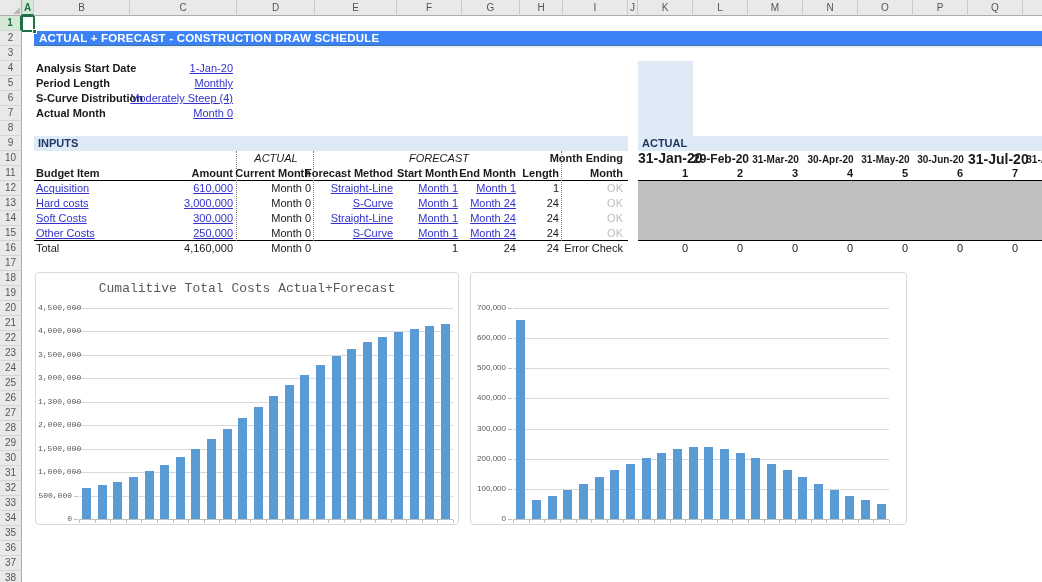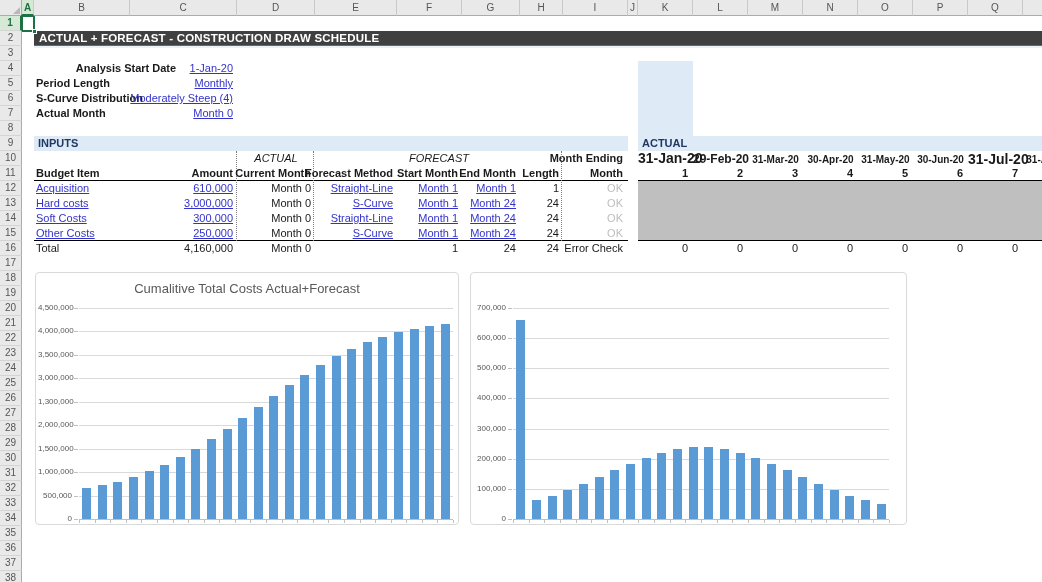--- a/index.html
+++ b/index.html
@@ -33,21 +33,21 @@
 </style>
 </head>
 <body>
 
 <div class="sheet" id="sheet">
 
   <div class="abs" style="left:0;top:0;width:22px;height:16px;background:#E9E9E9;border-right:1px solid #ABABAB;border-bottom:1px solid #ABABAB;">
     <div style="position:absolute;right:1px;bottom:1px;width:0;height:0;border-bottom:7px solid #B8B8B8;border-left:7px solid transparent;"></div>
   </div>
 
-  <div class="abs" style="left:34px;top:31px;width:1008px;height:15px;background:#404040;border-bottom:1px solid #41719C;">
+  <div class="abs" style="left:34px;top:31px;width:1008px;height:15px;background:#3b82f6;border-bottom:1px solid #41719C;">
     <span class="abs" style="left:5px;top:0;color:#fff;font-size:11.5px;line-height:14px;font-weight:bold;letter-spacing:.2px;">ACTUAL + FORECAST - CONSTRUCTION DRAW SCHEDULE</span>
   </div>
   <div class="abs" style="left:34px;top:46px;width:1008px;height:2px;background:#EAF2FA;"></div>
 
   <div class="abs" style="left:638px;top:61px;width:55px;height:75px;background:#DEEAF6;"></div>
 
   <div class="band" style="left:34px;top:136px;width:594px;height:15px;">
     <span>INPUTS</span>
   </div>
   <div class="band" style="left:638px;top:136px;width:440px;height:15px;">
@@ -63,21 +63,21 @@
   <div class="dotline" style="left:236px;top:151px;height:90px;"></div>
   <div class="dotline" style="left:313px;top:151px;height:90px;"></div>
   <div class="dotline" style="left:561px;top:151px;height:90px;"></div>
 
   <div class="abs" style="left:638px;top:180px;width:440px;height:61px;background:#BFBFBF;border-top:1px solid #000;border-bottom:1px solid #000;"></div>
 
   <div class="abs" style="left:21px;top:15px;width:14px;height:17px;border:2px solid #1E7145;">
     <div style="position:absolute;right:-4px;bottom:-4px;width:5px;height:5px;background:#1E7145;border:1px solid #fff;"></div>
   </div>
 
-  <div class="chartbox" id="chart0" style="left:35px;top:272px;width:424px;height:253px;">
+  <div class="chartbox" id="chart0" style="left:35px;top:272px;width:424px;height:253px;font-family:Liberation Mono, monospace;">
     <div class="charttitle">Cumalitive Total Costs Actual+Forecast</div>
   <div class="tick" style="left: 38px; top: 246px; width: 4px; height: 1px;"></div>
       <div class="axislabel" style="left: 2px; top: 241px; width: 34px;">0</div>
       <div class="gridline" style="left: 43px; top: 222.556px; width: 374px;"></div>
       <div class="tick" style="left: 38px; top: 222.556px; width: 4px; height: 1px;"></div>
       <div class="axislabel" style="left: 2px; top: 217.556px; width: 34px;">500,000</div>
       <div class="gridline" style="left: 43px; top: 199.111px; width: 374px;"></div>
       <div class="tick" style="left: 38px; top: 199.111px; width: 4px; height: 1px;"></div>
       <div class="axislabel" style="left: 2px; top: 194.111px; width: 34px;">1,000,000</div>
       <div class="gridline" style="left: 43px; top: 175.667px; width: 374px;"></div>
@@ -277,21 +277,21 @@
     <div class="rowhdr" style="top: 436px; height: 15px;">29</div>
     <div class="rowhdr" style="top: 451px; height: 15px;">30</div>
     <div class="rowhdr" style="top: 466px; height: 15px;">31</div>
     <div class="rowhdr" style="top: 481px; height: 15px;">32</div>
     <div class="rowhdr" style="top: 496px; height: 15px;">33</div>
     <div class="rowhdr" style="top: 511px; height: 15px;">34</div>
     <div class="rowhdr" style="top: 526px; height: 15px;">35</div>
     <div class="rowhdr" style="top: 541px; height: 15px;">36</div>
     <div class="rowhdr" style="top: 556px; height: 15px;">37</div>
     <div class="rowhdr" style="top: 571px; height: 15px;">38</div>
-    <div class="cell bold left" style="left: 36px; top: 62px; width: 180px; text-align: center;">Analysis Start Date</div>
+    <div class="cell bold left" style="left: 36px; top: 62px; width: 180px;">Analysis Start Date</div>
     <div class="cell blue right" style="left: 110px; top: 62px; width: 123px;">1-Jan-20</div>
     <div class="cell bold left" style="left: 36px; top: 77px; width: 180px;">Period Length</div>
     <div class="cell blue right" style="left: 110px; top: 77px; width: 123px;">Monthly</div>
     <div class="cell bold left" style="left: 36px; top: 92px; width: 180px;">S-Curve Distribution</div>
     <div class="cell blue right" style="left: 110px; top: 92px; width: 123px;">Moderately Steep (4)</div>
     <div class="cell bold left" style="left: 36px; top: 107px; width: 180px;">Actual Month</div>
     <div class="cell blue right" style="left: 110px; top: 107px; width: 123px;">Month 0</div>
     <div class="cell bold left" style="left: 36px; top: 167px; width: 95px;">Budget Item</div>
     <div class="cell bold right" style="left: 110px; top: 167px; width: 123px;">Amount</div>
     <div class="cell bold right" style="left: 220px; top: 167px; width: 91px;">Current Month</div>

